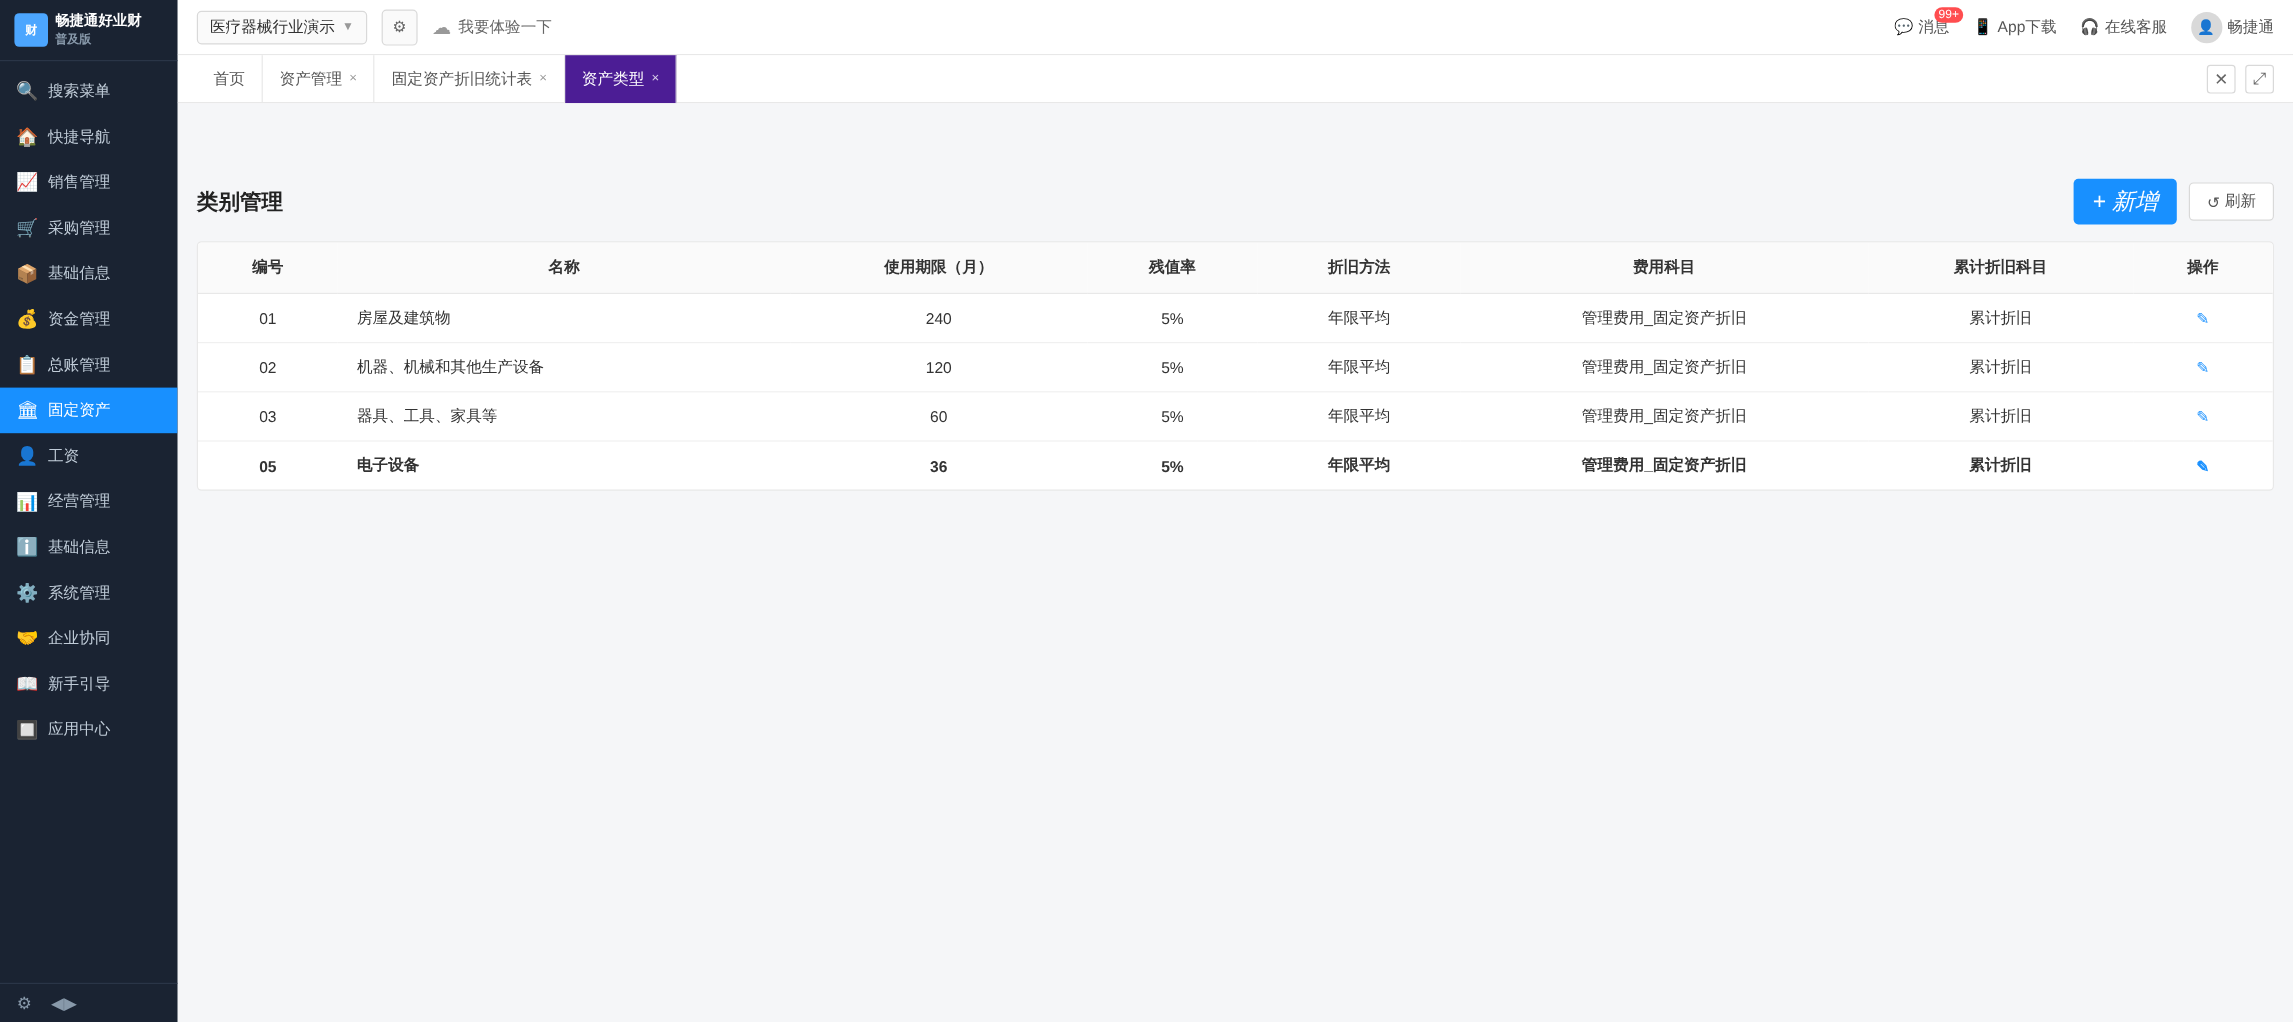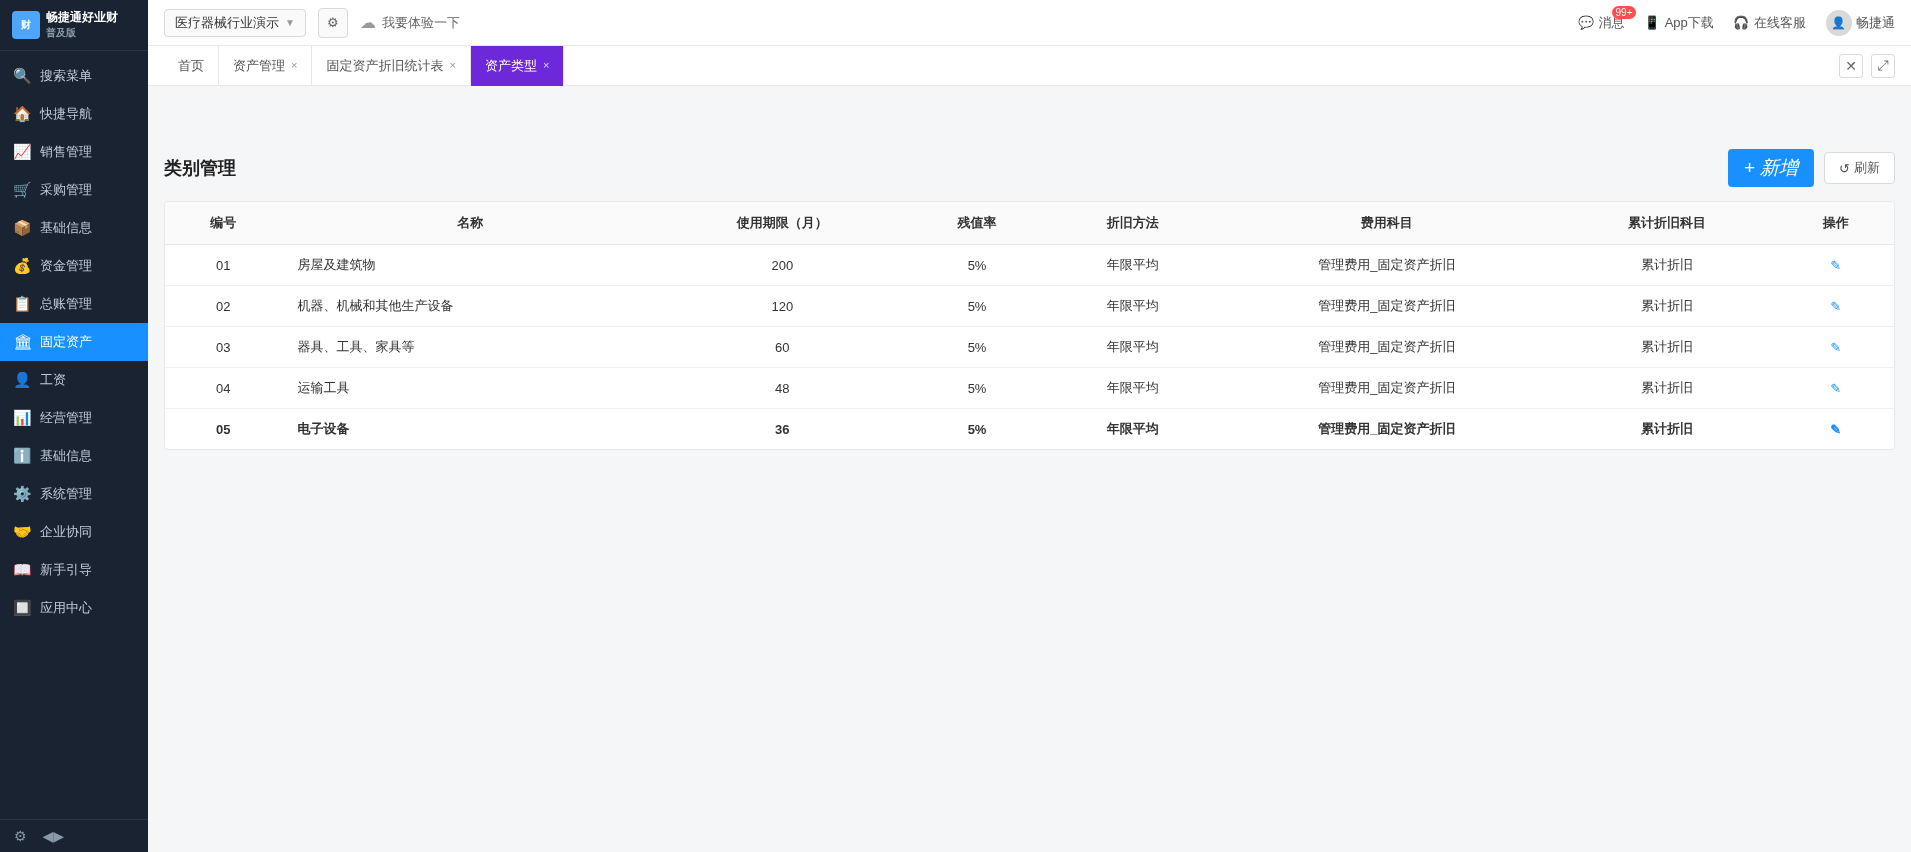--- a/index.html
+++ b/index.html
@@ -186,21 +186,21 @@
       gap: 6px;
       padding: 0 14px;
       height: 40px;
       font-size: 13px;
       cursor: pointer;
       color: #555;
       border-right: 1px solid #e8e8e8;
       white-space: nowrap;
     }
     .tab-item:first-child { border-left: none; }
-    .tab-item.active { background: #6d28d9; color: #fff; }
+    .tab-item.active { background: #4c1d95; color: #fff; }
     .tab-item .tab-close {
       font-size: 11px;
       color: #999;
       line-height: 1;
       cursor: pointer;
     }
     .tab-item.active .tab-close { color: rgba(255,255,255,0.8); }
     .tab-item.home { font-size: 13px; }
     .window-btns {
       margin-left: auto;
@@ -477,21 +477,21 @@
             <th>折旧方法</th>
             <th>费用科目</th>
             <th>累计折旧科目</th>
             <th>操作</th>
           </tr>
         </thead>
         <tbody id="table-body">
         <tr>
       <td>01</td>
       <td class="td-name">房屋及建筑物</td>
-      <td>200</td>
+      <td>240</td>
       <td>5%</td>
       <td>年限平均</td>
       <td class="td-subject">管理费用_固定资产折旧</td>
       <td class="td-subject">累计折旧</td>
       <td><span class="td-edit-btn">✎</span></td>
     </tr>
             <tr>
       <td>02</td>
       <td class="td-name">机器、机械和其他生产设备</td>
       <td>120</td>
@@ -505,30 +505,20 @@
       <td>03</td>
       <td class="td-name">器具、工具、家具等</td>
       <td>60</td>
       <td>5%</td>
       <td>年限平均</td>
       <td class="td-subject">管理费用_固定资产折旧</td>
       <td class="td-subject">累计折旧</td>
       <td><span class="td-edit-btn">✎</span></td>
     </tr>
             <tr>
-      <td>04</td>
-      <td class="td-name">运输工具</td>
-      <td>48</td>
-      <td>5%</td>
-      <td>年限平均</td>
-      <td class="td-subject">管理费用_固定资产折旧</td>
-      <td class="td-subject">累计折旧</td>
-      <td><span class="td-edit-btn">✎</span></td>
-    </tr>
-            <tr>
       <td>05</td>
       <td class="td-name">电子设备</td>
       <td>36</td>
       <td>5%</td>
       <td>年限平均</td>
       <td class="td-subject">管理费用_固定资产折旧</td>
       <td class="td-subject">累计折旧</td>
       <td><span class="td-edit-btn">✎</span></td>
     </tr>
           </tbody>

